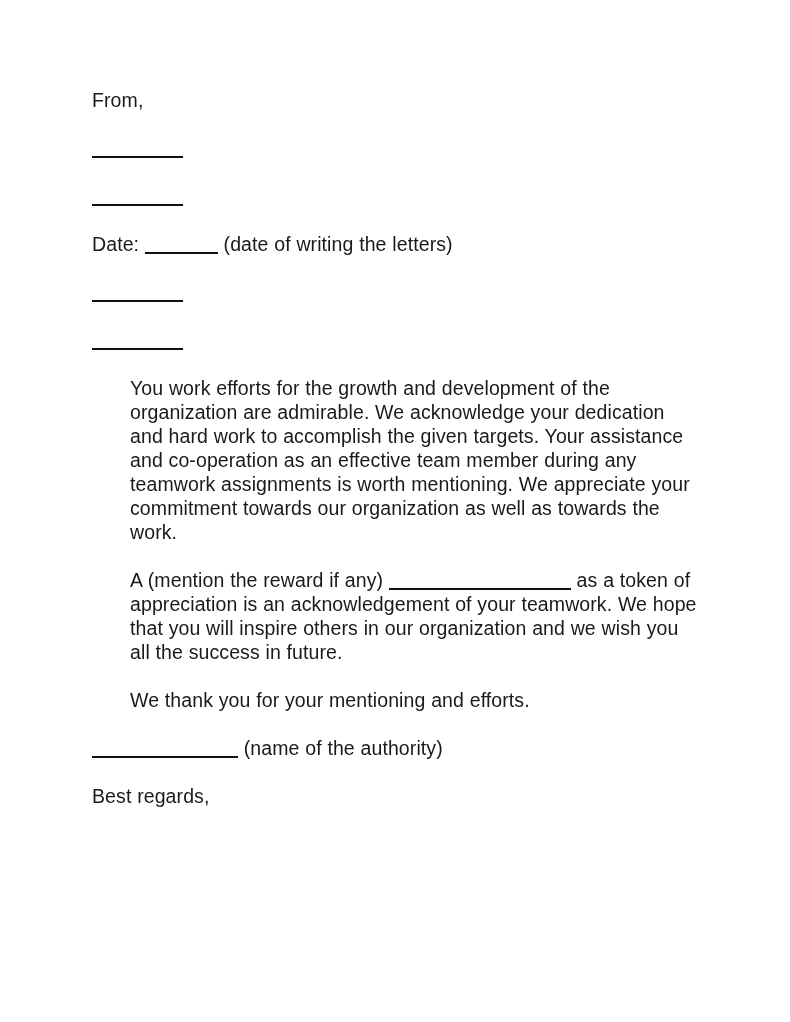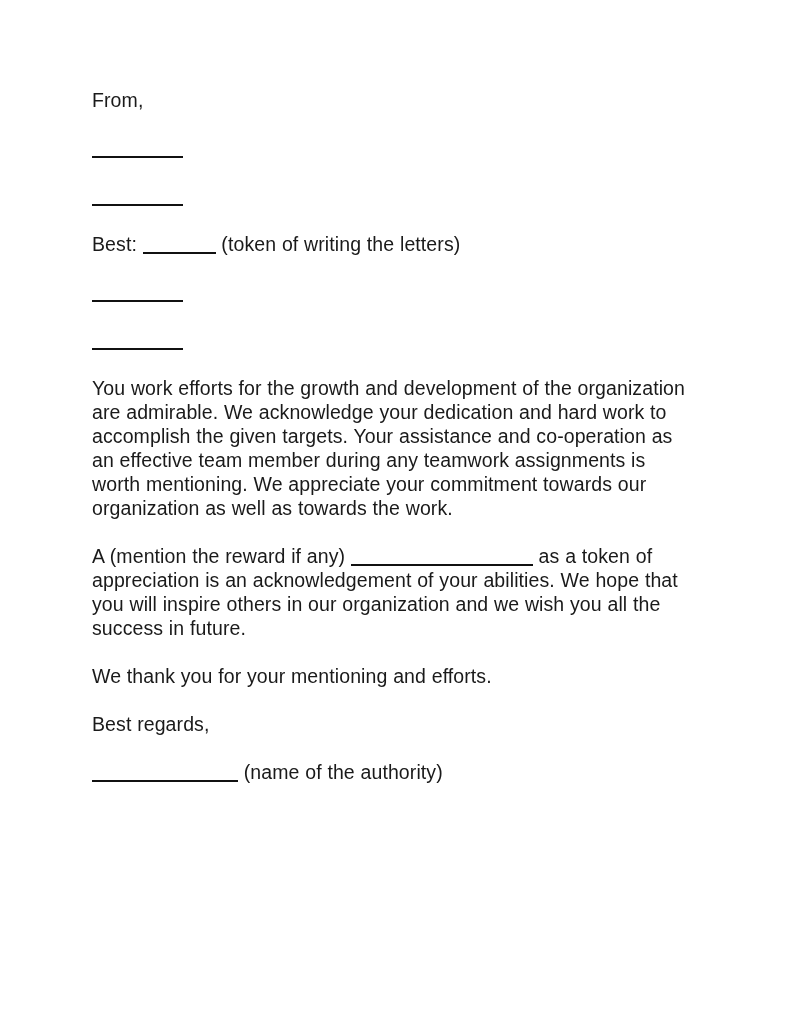--- a/index.html
+++ b/index.html
@@ -31,20 +31,21 @@
     font-size: 19.5px;
     line-height: 24px;
     letter-spacing: 0.1px;
     margin: 0 0 24px 0;
     white-space: pre-wrap;
     word-spacing: 0.2px;
   }
 
   .block.para {
     margin-bottom: 24px;
+    margin-left: 38px;
   }
 
   
   .rule {
     display: inline-block;
     border-bottom: 2px solid #111111;
     vertical-align: -3px;
     height: 0;
   }
 
@@ -66,33 +67,33 @@
 
 <div id="page">
   <div id="letter">
 
     <p class="block">From,</p>
 
     <p class="line-row"><span class="rule rule-addr"></span></p>
 
     <p class="line-row"><span class="rule rule-addr"></span></p>
 
-    <p class="block"><span>Best: </span><span class="rule rule-date"></span><span> (token of writing the letters)</span></p>
+    <p class="block"><span>Date: </span><span class="rule rule-date"></span><span> (date of writing the letters)</span></p>
 
 
     <p class="line-row"><span class="rule rule-addr"></span></p>
 
     <p class="line-row"><span class="rule rule-addr"></span></p>
 
 
 
     <p class="block para">You work efforts for the growth and development of the organization are admirable. We acknowledge your dedication and hard work to accomplish the given targets. Your assistance and co-operation as an effective team member during any teamwork assignments is worth mentioning. We appreciate your commitment towards our organization as well as towards the work.</p>
 
-    <p class="block para"><span>A (mention the reward if any) </span><span class="rule rule-award"></span><span> as a token of appreciation is an acknowledgement of your abilities. We hope that you will inspire others in our organization and we wish you all the success in future.</span></p>
+    <p class="block para"><span>A (mention the reward if any) </span><span class="rule rule-award"></span><span> as a token of appreciation is an acknowledgement of your teamwork. We hope that you will inspire others in our organization and we wish you all the success in future.</span></p>
 
     <p class="block para">We thank you for your mentioning and efforts.</p>
 
+    <p class="block"><span class="rule rule-auth"></span><span> (name of the authority)</span></p>
+
     <p class="block">Best regards,</p>
-
-    <p class="block"><span class="rule rule-auth"></span><span> (name of the authority)</span></p>
 
   </div>
 </div>
 
 </body></html>

